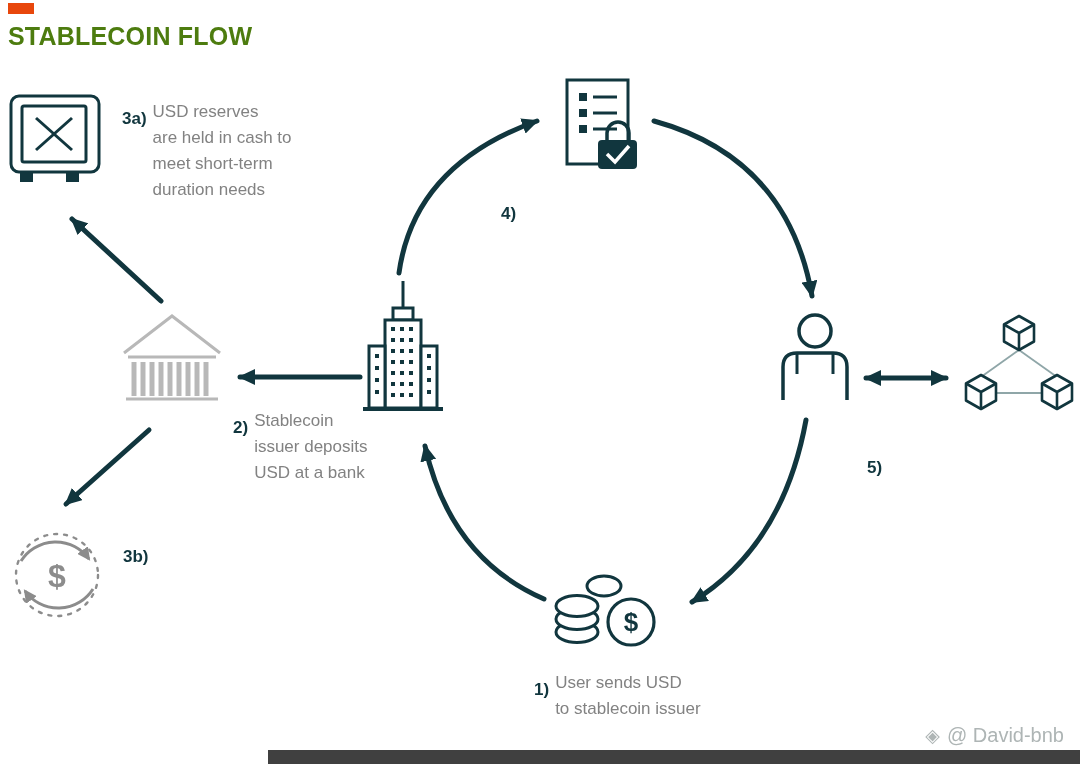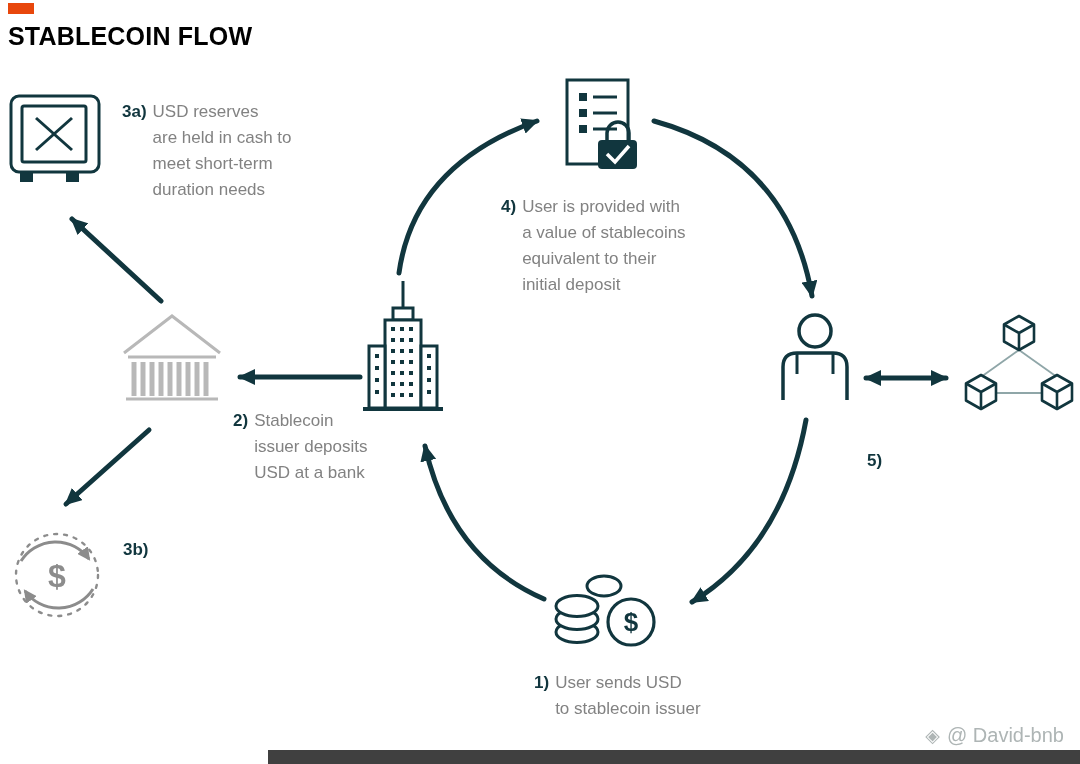--- a/index.html
+++ b/index.html
@@ -1,23 +1,23 @@
 <!DOCTYPE html>
 <html><head>
 <meta charset="utf-8">
 <style>
   html,body{margin:0;padding:0;}
   body{
     width:1080px;height:764px;position:relative;background:#ffffff;
     font-family:"Liberation Sans",sans-serif;overflow:hidden;
   }
   .accent{position:absolute;left:8px;top:3px;width:26px;height:11px;background:#e8470c;}
-  .title{position:absolute;left:8px;top:22px;font-size:25px;font-weight:bold;color:#000000;letter-spacing:.2px;}
+  .title{position:absolute;left:8px;top:22px;font-size:25px;font-weight:bold;color:#4d7c0f;letter-spacing:.2px;}
   .step{position:absolute;display:flex;gap:6px;font-size:17px;line-height:26px;color:#828282;}
-  .step .num{font-weight:bold;color:#11363e;white-space:nowrap;}
+  .step .num{font-weight:bold;color:#11363e;white-space:nowrap;margin-top:7px;}
   .step .txt{white-space:pre-line;}
   .step-3a{left:122px;top:99px;}
   .step-4{left:501px;top:194px;}
   .step-2{left:233px;top:408px;}
   .step-5{left:867px;top:448px;}
   .step-3b{left:123px;top:537px;}
   .step-1{left:534px;top:670px;}
   svg.diagram{position:absolute;left:0;top:0;font-family:"Liberation Sans",sans-serif;}
   .watermark{position:absolute;right:16px;top:724px;font-size:20px;color:#aeb5b5;display:flex;align-items:center;gap:7px;}
   .watermark .gem{font-size:19px;}
@@ -173,24 +173,20 @@
 
 <div class="step step-3a">
   <span class="num">3a)</span>
   <span class="txt">USD reserves
 are held in cash to
 meet short-term
 duration needs</span>
 </div>
 <div class="step step-4">
   <span class="num">4)</span>
-  <span class="txt">User is provided with
-a value of stablecoins
-equivalent to their
-initial deposit</span>
 </div>
 <div class="step step-2">
   <span class="num">2)</span>
   <span class="txt">Stablecoin
 issuer deposits
 USD at a bank</span>
 </div>
 <div class="step step-5">
   <span class="num">5)</span>
 </div>

